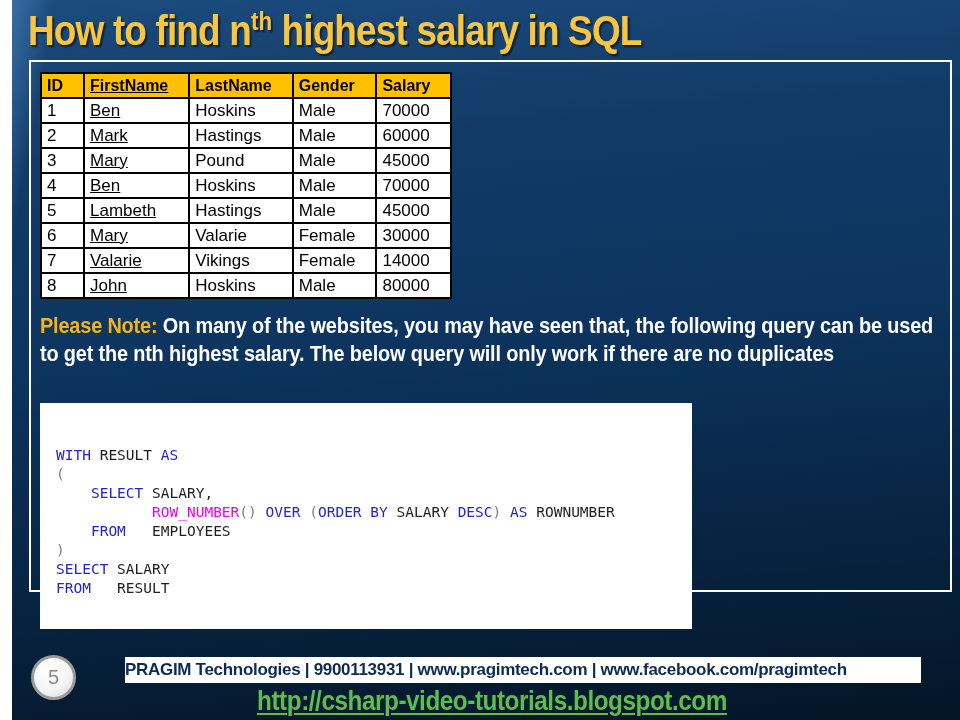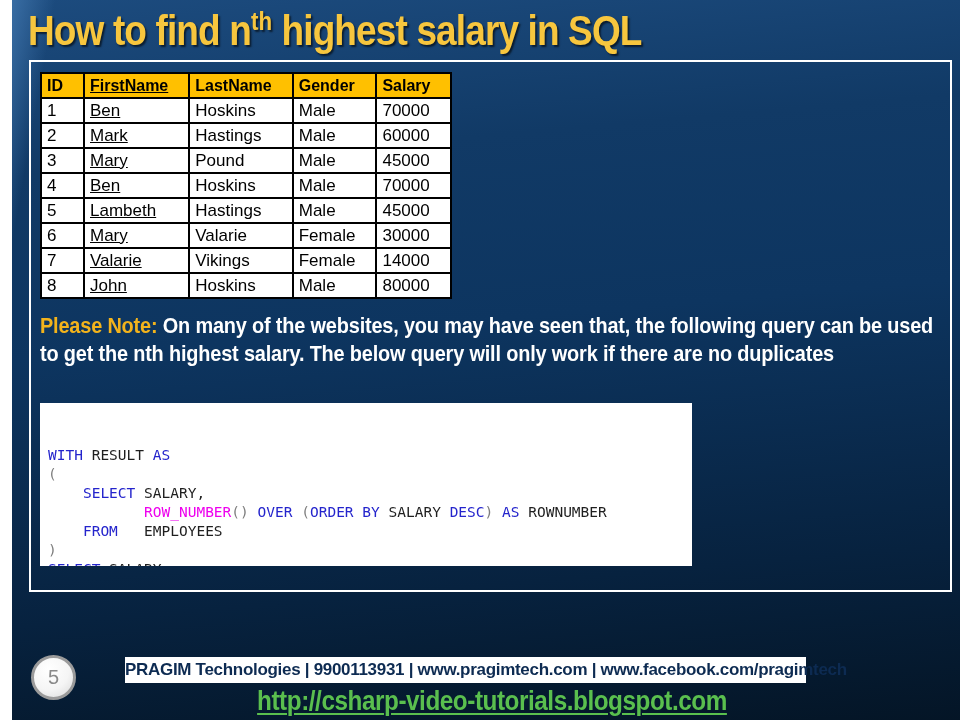--- a/index.html
+++ b/index.html
@@ -87,23 +87,23 @@
     transform-origin: left top;
   }
   .note .note-label { color: var(--note_orange); }
 
   
   .code-box {
     position: absolute;
     left: 28px;
     top: 403px;
     width: 652px;
-    height: 163px;
+    height: 226px;
     background: #ffffff;
-    padding: 5px 8px;
+    padding: 5px 16px;
     font-family: "DejaVu Sans Mono", "Liberation Mono", monospace;
     font-size: 14.5px;
     line-height: 19px;
     white-space: pre;
     overflow: hidden;
   }
   .tok-kw { color: var(--code_kw); }
   .tok-fn { color: var(--code_fn); }
   .tok-pn { color: var(--code_pn); }
   .tok-id { color: var(--code_id); }
@@ -120,28 +120,28 @@
     background: radial-gradient(circle at 38% 30%, #ffffff 0%, #f5f5f5 55%, #d9d9d9 100%);
     color: #8a8a8a;
     font-size: 20px;
     line-height: 39px;
     text-align: center;
   }
   .info-bar {
     position: absolute;
     left: 113px;
     top: 657px;
-    width: 681px;
+    width: 796px;
     height: 26px;
     background: #ffffff;
     color: #0d2b52;
     font-size: 17px;
     font-weight: bold;
     line-height: 26px;
-    text-align: center;
+    text-align: left;
     letter-spacing: -0.3px;
     white-space: nowrap;
   }
   .blog-link {
     position: absolute;
     left: 0;
     right: 0;
     top: 686px;
     text-align: center;
     font-size: 27px;

